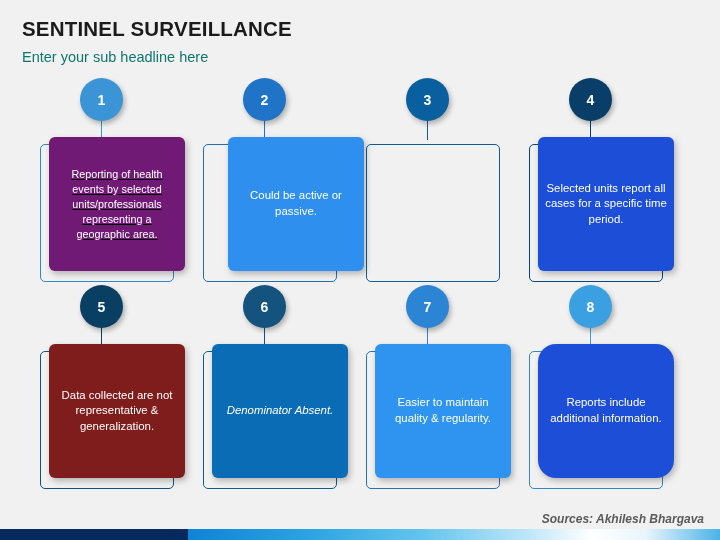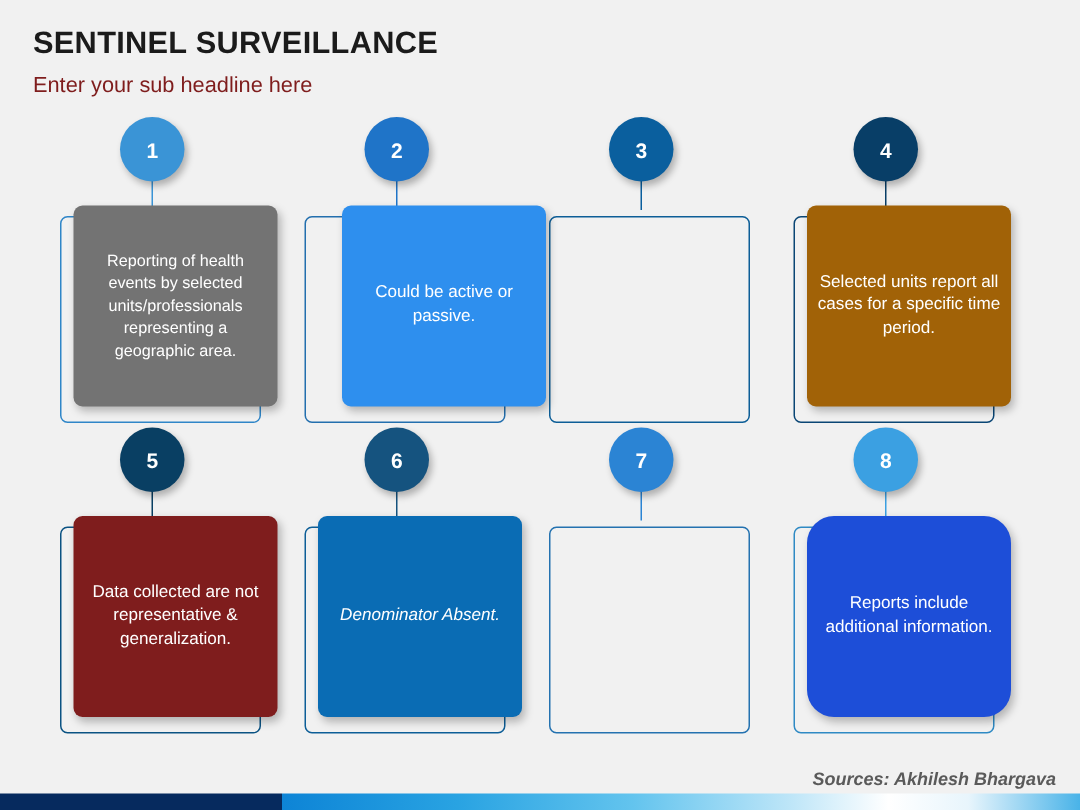--- a/index.html
+++ b/index.html
@@ -34,21 +34,21 @@
     letter-spacing: 0.2px;
     color: #1b1b1b;
     white-space: nowrap;
   }
   #page-subtitle {
     position: absolute;
     left: 22px;
     top: 49px;
     font-size: 14.5px;
     font-weight: normal;
-    color: #7f1d1d;
+    color: #0f766e;
     white-space: nowrap;
     text-align: center;
   }
 
   
   .card-group {
     position: absolute;
     width: 160px;
     height: 205px;
   }
@@ -168,21 +168,21 @@
 
 <div id="slide">
 
   <div id="page-title">SENTINEL SURVEILLANCE</div>
   <div id="page-subtitle">Enter your sub headline here</div>
 
   <div id="cards-container">
       <div class="card-group" style="left: 38px; top: 78px;">
         <div class="outline-frame" style="border-color: rgb(47, 134, 200);"></div>
         <div class="connector" style="background: rgb(58, 148, 214);"></div>
-        <div class="card-fill" style="background: #737373;">
+        <div class="card-fill" style="background: #701a75; text-decoration: underline;">
           <div class="card-text small">Reporting of health events by selected units/professionals representing a geographic area.</div>
         </div>
         <div class="badge" style="background: rgb(58, 148, 214);">
           <span>1</span>
         </div>
       </div>
       <div class="card-group" style="left: 201px; top: 78px;">
         <div class="outline-frame" style="border-color: rgb(35, 111, 174);"></div>
         <div class="connector" style="background: rgb(31, 116, 200);"></div>
         <div class="card-fill" style="background: rgb(46, 143, 238); margin-left: 16px;">
@@ -195,21 +195,21 @@
       <div class="card-group" style="left: 364px; top: 78px;">
         <div class="outline-frame" style="border-color: rgb(13, 94, 151);"></div>
         <div class="connector" style="background: rgb(10, 95, 158);"></div>
         <div class="badge" style="background: rgb(10, 95, 158);">
           <span>3</span>
         </div>
       </div>
       <div class="card-group" style="left: 527px; top: 78px;">
         <div class="outline-frame" style="border-color: rgb(10, 70, 117);"></div>
         <div class="connector" style="background: rgb(8, 62, 103);"></div>
-        <div class="card-fill" style="background: #a16207;">
+        <div class="card-fill" style="background: #1d4ed8;">
           <div class="card-text">Selected units report all cases for a specific time period.</div>
         </div>
         <div class="badge" style="background: rgb(8, 62, 103);">
           <span>4</span>
         </div>
       </div>
       <div class="card-group" style="left: 38px; top: 285px;">
         <div class="outline-frame" style="border-color: rgb(11, 83, 131);"></div>
         <div class="connector" style="background: rgb(9, 63, 99);"></div>
         <div class="card-fill" style="background: #7f1d1d;">
@@ -225,20 +225,23 @@
         <div class="card-fill" style="background: rgb(10, 108, 180); font-style: italic;">
           <div class="card-text">Denominator Absent.</div>
         </div>
         <div class="badge" style="background: rgb(21, 83, 127);">
           <span>6</span>
         </div>
       </div>
       <div class="card-group" style="left: 364px; top: 285px;">
         <div class="outline-frame" style="border-color: rgb(36, 114, 176);"></div>
         <div class="connector" style="background: rgb(43, 132, 212);"></div>
+        <div class="card-fill" style="background: rgb(46, 148, 240);">
+          <div class="card-text">Easier to maintain quality &amp; regularity.</div>
+        </div>
         <div class="badge" style="background: rgb(43, 132, 212);">
           <span>7</span>
         </div>
       </div>
       <div class="card-group" style="left: 527px; top: 285px;">
         <div class="outline-frame" style="border-color: rgb(47, 138, 196);"></div>
         <div class="connector" style="background: rgb(59, 160, 226);"></div>
         <div class="card-fill" style="background: #1d4ed8; border-radius: 18px;">
           <div class="card-text">Reports include additional information.</div>
         </div>

